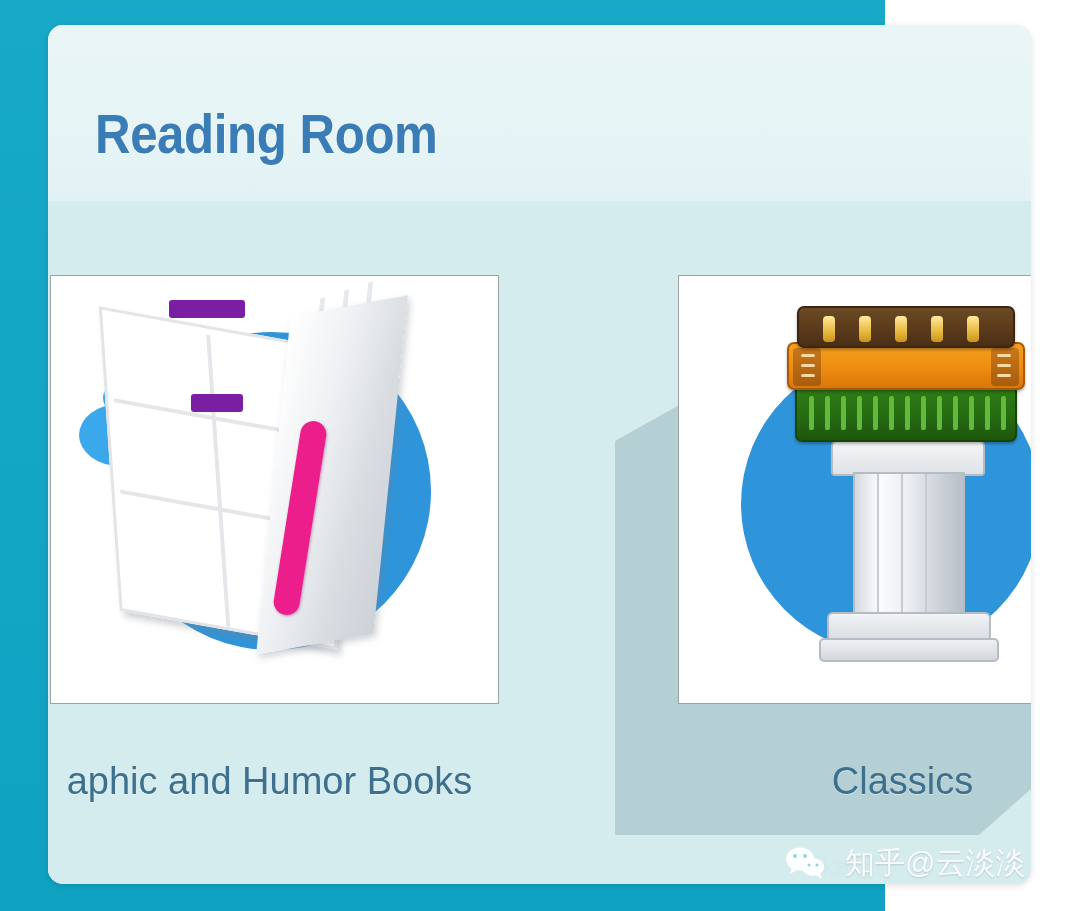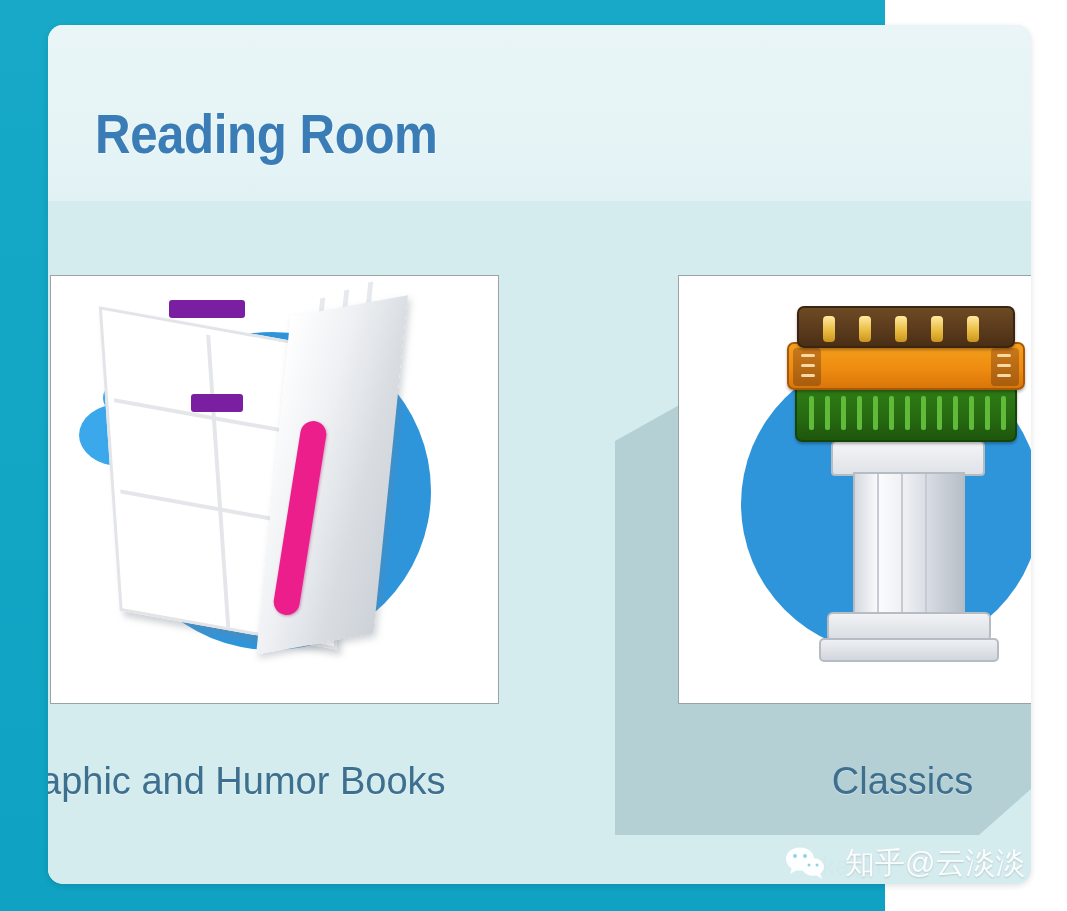--- a/index.html
+++ b/index.html
@@ -89,21 +89,21 @@
   .tile-caption {
     margin-top:56px;
     text-align:center;
     font-family:"Liberation Sans", sans-serif;
     font-size:38px;
     line-height:42px;
     color:#3d6f8e;
     white-space:nowrap;
     text-shadow:0 1px 0 rgba(255,255,255,.4);
   }
-  #tile-graphic-humor .tile-caption { text-align:left; margin-left:-10px; }
+  #tile-graphic-humor .tile-caption { text-align:center; margin-left:-10px; }
 
   
   .art-circle {
     position:absolute;
     border-radius:50%;
     background:#2f95db;
   }
 
   
   #art-graphic .art-circle {

